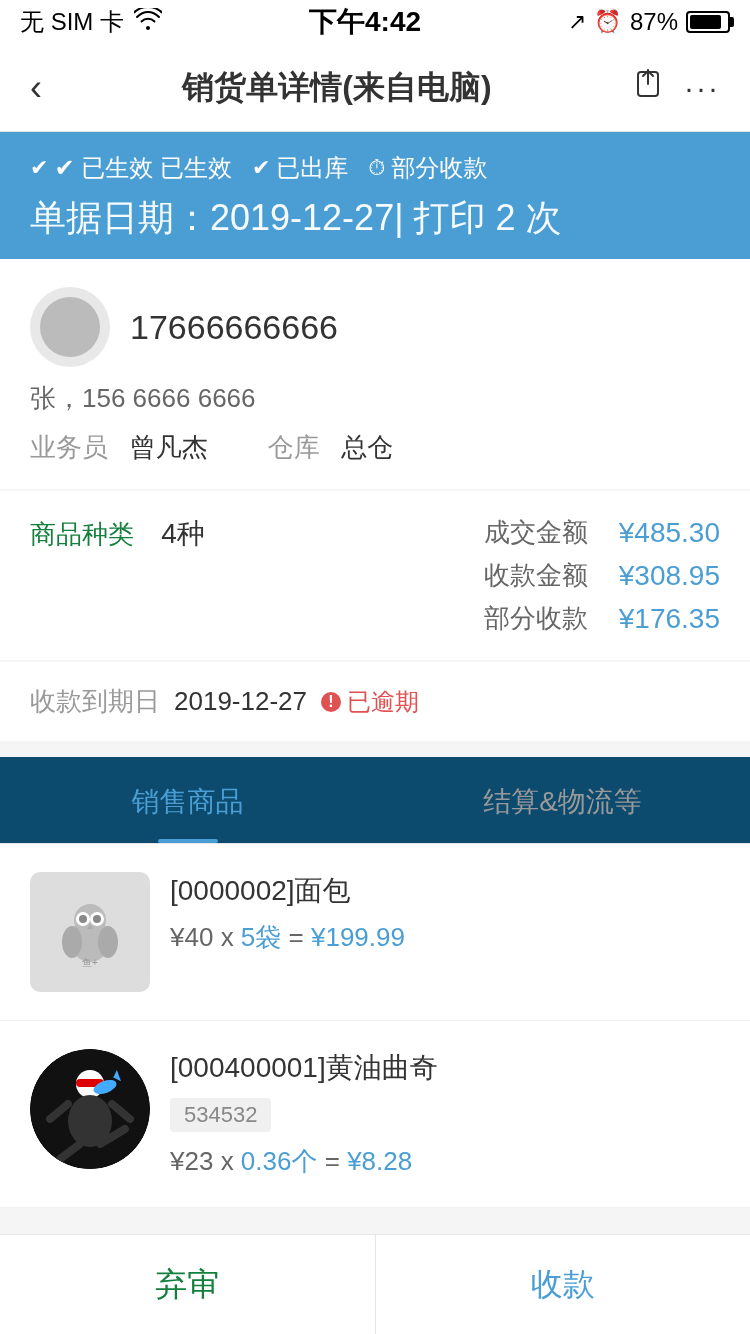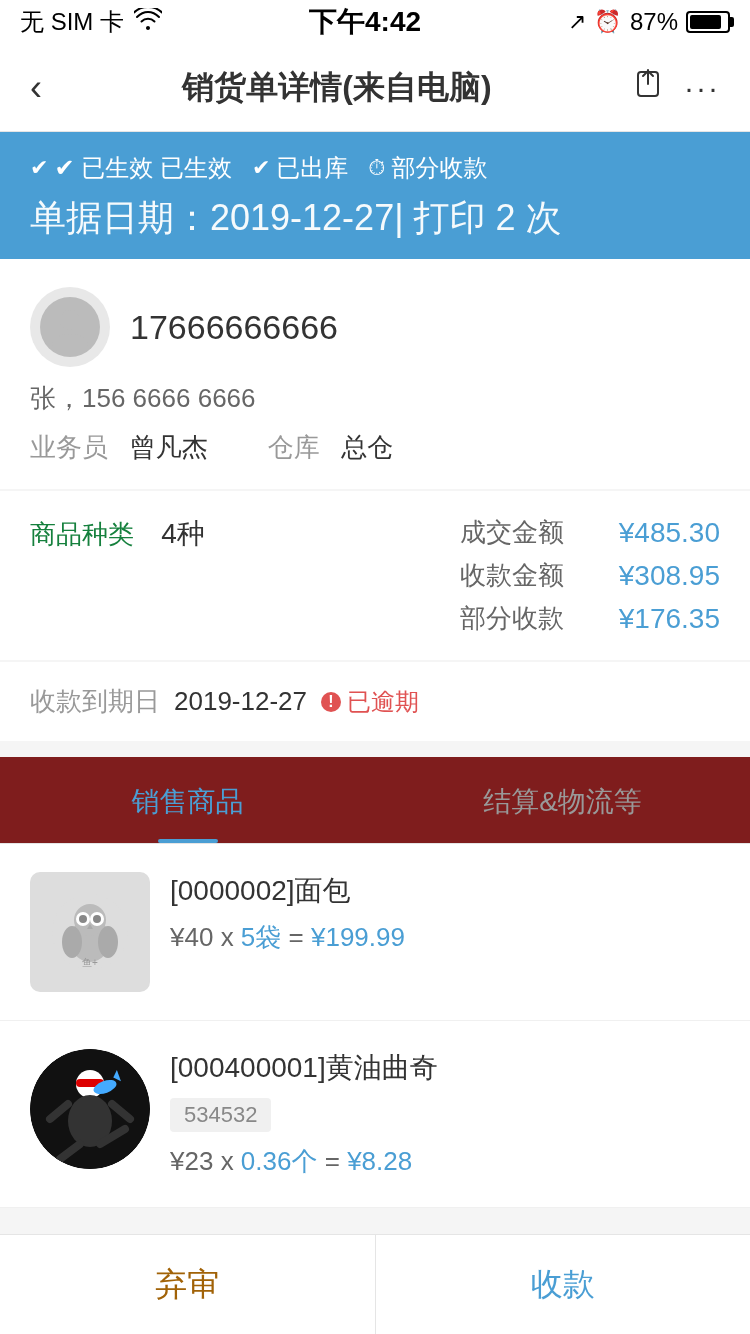--- a/index.html
+++ b/index.html
@@ -158,21 +158,21 @@
     .stats-right {
       text-align: right;
       display: flex;
       flex-direction: column;
       gap: 8px;
     }
     .stat-row {
       display: flex;
       align-items: center;
       justify-content: flex-end;
-      gap: 36px;
+      gap: 12px;
       font-size: 26px;
     }
     .stat-label { color: #666; }
     .stat-value { color: #4A9ED4; font-size: 28px; min-width: 120px; text-align: right; }
 
     
     .due-section {
       background: #fff;
       padding: 22px 30px;
       margin-bottom: 2px;
@@ -199,21 +199,21 @@
       display: inline-flex;
       align-items: center;
       justify-content: center;
       color: #fff;
       font-size: 16px;
       font-weight: bold;
     }
 
     
     .tabs-section {
-      background: #7f1d1d;
+      background: #0c4a6e;
       margin-top: 16px;
       border-bottom: 1px solid #e5e5e5;
     }
     .tabs-row {
       display: flex;
       align-items: stretch;
     }
     .tab-item {
       flex: 1;
       text-align: center;
@@ -309,21 +309,21 @@
     }
     .bottom-btn {
       flex: 1;
       height: 100%;
       display: flex;
       align-items: center;
       justify-content: center;
       font-size: 32px;
       cursor: pointer;
     }
-    .bottom-btn.left { color: #a16207; border-right: 1px solid #e5e5e5; }
+    .bottom-btn.left { color: #15803d; border-right: 1px solid #e5e5e5; }
     .bottom-btn.right { color: #4A9ED4; }
 
     
     .bottom-spacer { height: 100px; }
     .battery-bar {
       width: 44px;
       height: 22px;
       border: 2px solid #000;
       border-radius: 4px;
       position: relative;

